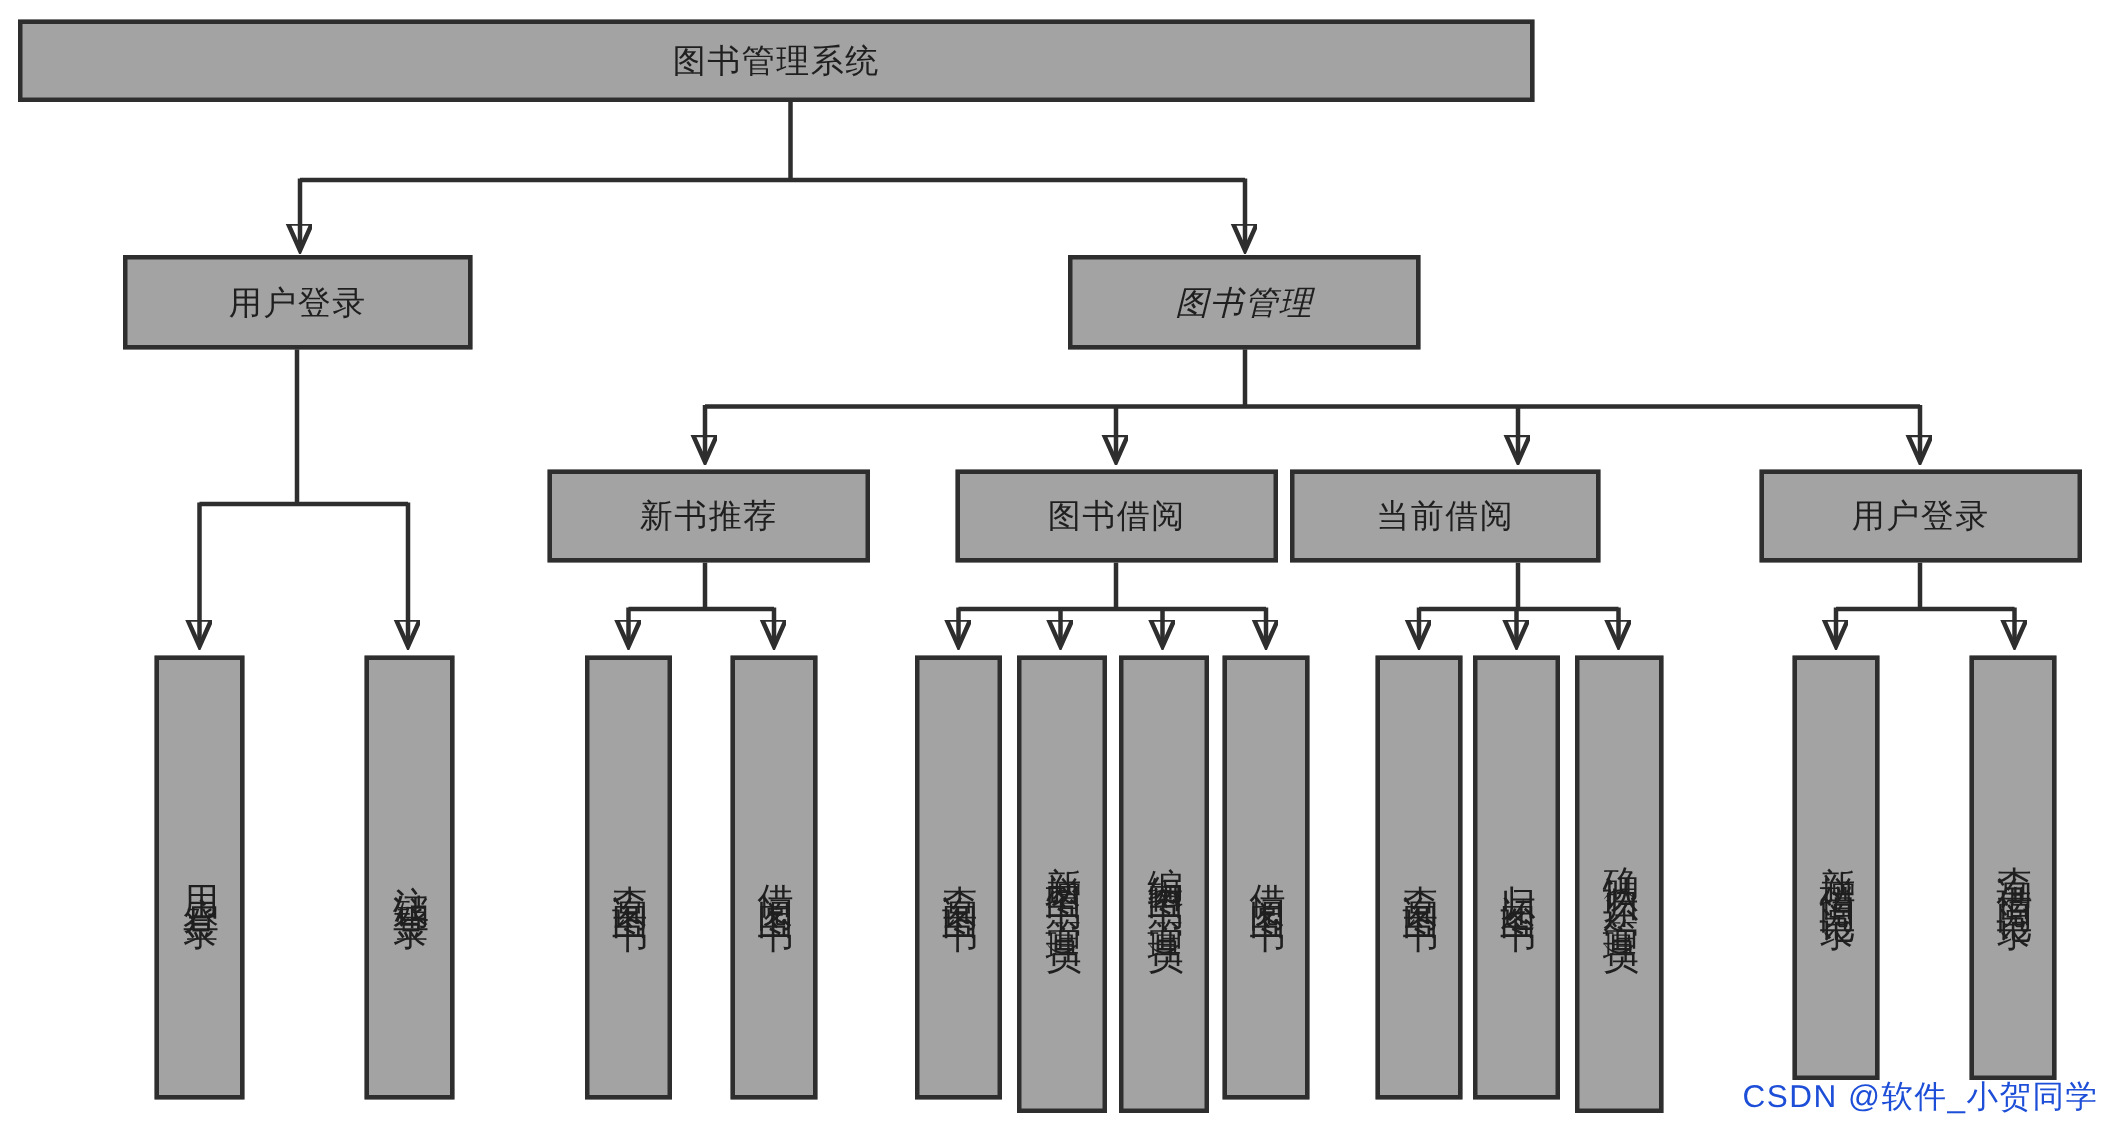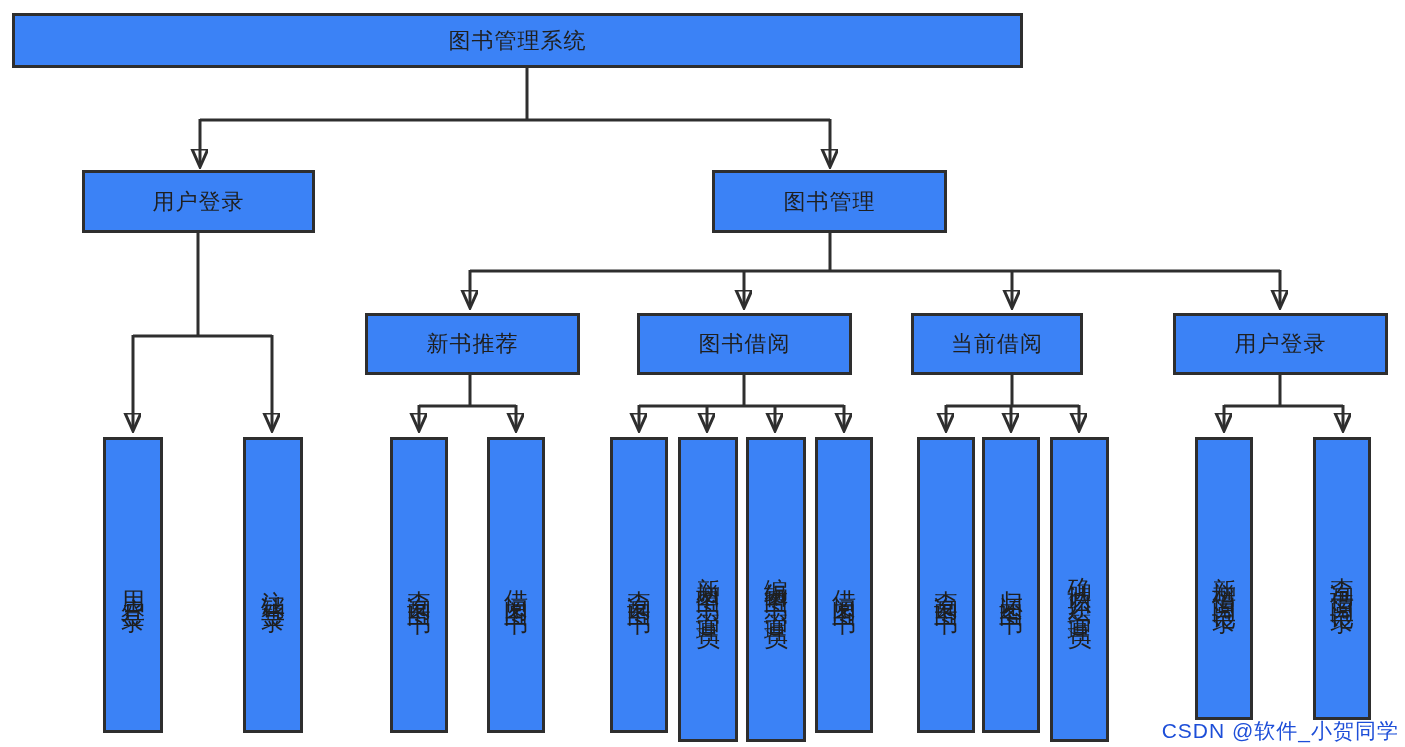--- a/index.html
+++ b/index.html
@@ -18,21 +18,21 @@
   }
   #connectors path, #connectors line {
     stroke: #2e2e2e;
     stroke-width: 3;
     fill: none;
   }
   .box {
     position: absolute;
     box-sizing: border-box;
     border: 3px solid #2e2e2e;
-    background: #3b82f6;
+    background: #a3a3a3;
     display: flex;
     align-items: center;
     justify-content: center;
     color: #1f1f1f;
   }
   .hlabel {
     font-size: 22px;
     letter-spacing: 1px;
     white-space: nowrap;
     color: #1f1f1f;
@@ -101,31 +101,31 @@
     <line x1="1343" y1="405" x2="1343" y2="429" marker-end="url(#arw)"></line>
   </svg>
 
   <div class="box" style="left:12px; top:13px; width:1011px; height:55px;">
     <span class="hlabel">图书管理系统</span>
   </div>
 
   <div class="box" style="left:82px; top:170px; width:233px; height:63px;">
     <span class="hlabel">用户登录</span>
   </div>
-  <div class="box" style="left:712px; top:170px; width:235px; height:63px;">
+  <div class="box" style="left:712px; top:170px; width:235px; height:63px;font-style:italic;">
     <span class="hlabel">图书管理</span>
   </div>
 
   <div class="box" style="left:637px; top:313px; width:215px; height:62px;">
     <span class="hlabel">图书借阅</span>
   </div>
   <div class="box" style="left:365px; top:313px; width:215px; height:62px;">
     <span class="hlabel">新书推荐</span>
   </div>
-  <div class="box" style="left:911px; top:313px; width:172px; height:62px;">
+  <div class="box" style="left:860px; top:313px; width:207px; height:62px;">
     <span class="hlabel">当前借阅</span>
   </div>
   <div class="box" style="left:1173px; top:313px; width:215px; height:62px;">
     <span class="hlabel">用户登录</span>
   </div>
 
   <div class="box vbox" style="left:103px; top:437px; width:60px; height:296px;">
     <span class="vlabel">用户登录</span>
   </div>
   <div class="box vbox" style="left:243px; top:437px; width:60px; height:296px;">

